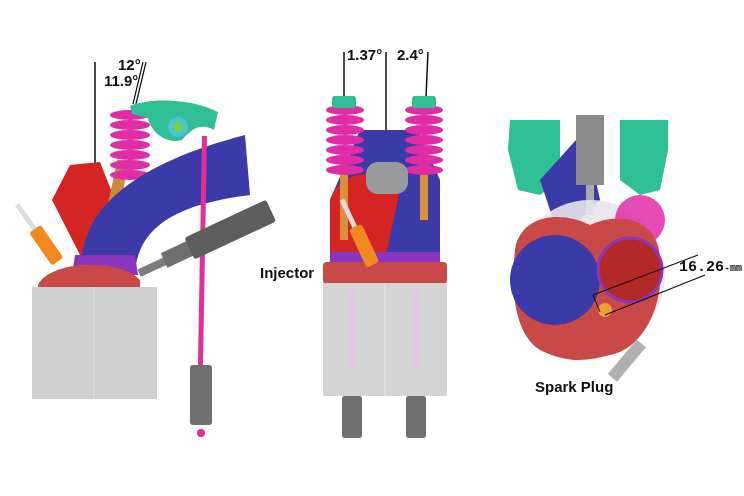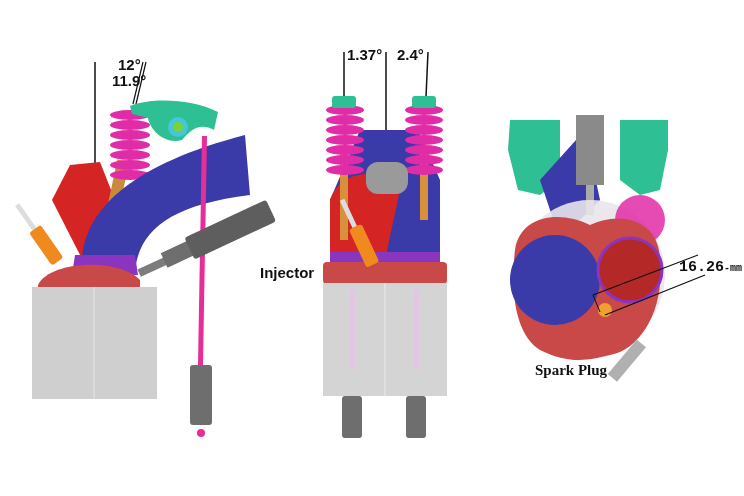--- a/index.html
+++ b/index.html
@@ -134,20 +134,20 @@
       <rect x="622" y="340" width="12" height="45" fill="#b0b0b0"></rect>
     </g>
 
     <line x1="593" y1="295" x2="698" y2="255" stroke="#111" stroke-width="1.2"></line>
     <line x1="605" y1="315" x2="705" y2="275" stroke="#111" stroke-width="1.2"></line>
     <line x1="593" y1="295" x2="600" y2="312" stroke="#111" stroke-width="1"></line>
   </g>
 </svg>
 
 <div class="label lbl-lg" style="left:118px;top:56px;">12°</div>
-<div class="label lbl-lg" style="left:112px;top:72px;">11.9°</div>
+<div class="label lbl-lg" style="left:104px;top:72px;">11.9°</div>
 <div class="label lbl-lg" style="left:222px;top:264px;margin-left:38px;">Injector</div>
 
 <div class="label lbl-lg" style="left:347px;top:46px;">1.37°</div>
 <div class="label lbl-lg" style="left:397px;top:46px;">2.4°</div>
 
 <div class="label lbl-lg" style="left:679px;top:259px;font-family:Liberation Mono, monospace;"><span>16.26</span><span class="unit">-mm</span></div>
-<div class="label lbl-lg" style="left:535px;top:362px;font-family:Liberation Serif, serif;">Spark Plug</div>
+<div class="label lbl-lg" style="left:535px;top:378px;">Spark Plug</div>
 
 </body></html>

